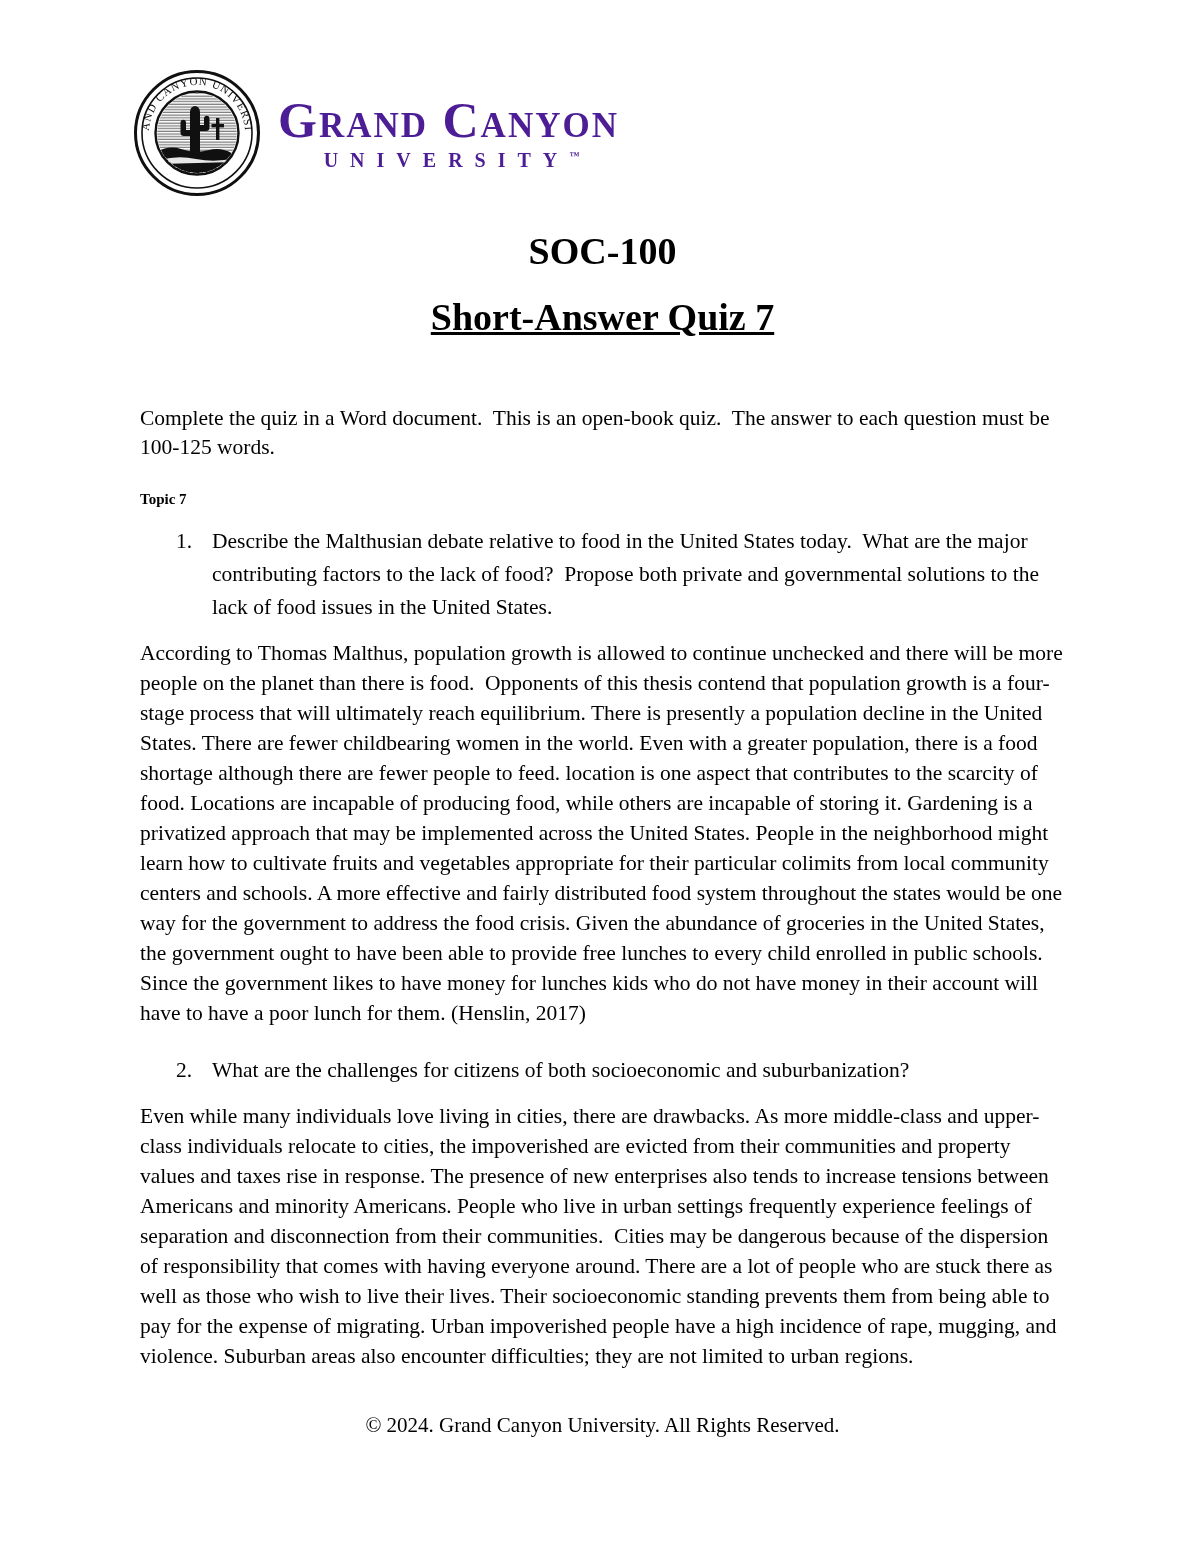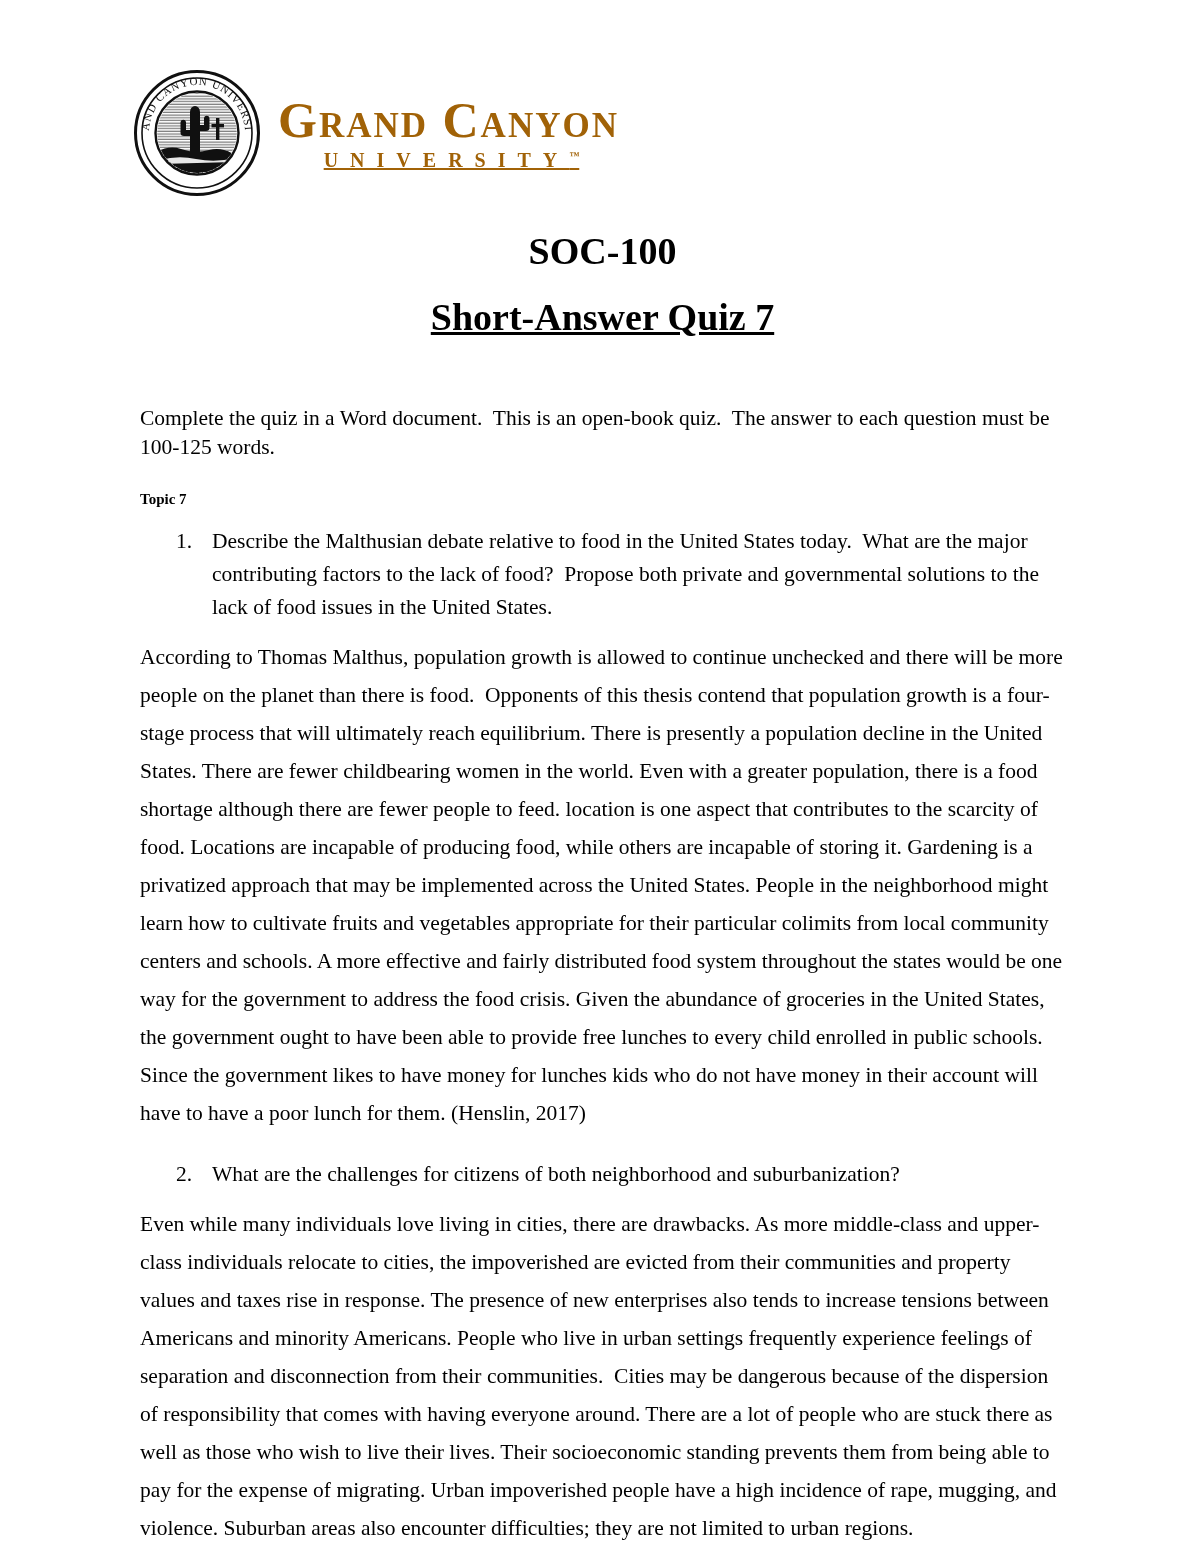--- a/index.html
+++ b/index.html
@@ -16,37 +16,36 @@
 
   
   .logo-row {
     display: flex;
     align-items: center;
     gap: 16px;
     margin-left: -8px;
     height: 130px;
   }
   .seal { width: 130px; height: 130px; flex: 0 0 auto; }
-  .wordmark { text-align: center; color: #a16207; }
+  .wordmark { text-align: center; color: #4c1d95; }
   .wordmark-main {
     font-variant: small-caps;
     font-weight: bold;
     font-size: 50px;
     letter-spacing: 2px;
     line-height: 1;
     white-space: nowrap;
   }
   .wordmark-sub {
     font-size: 20px;
     font-weight: bold;
     letter-spacing: 12px;
     margin-top: 4px;
     white-space: nowrap;
     text-indent: 6px;
-    text-decoration: underline;
   }
   .wordmark-sub sup { font-size: 10px; letter-spacing: 0; }
 
   
   .title-block { text-align: center; margin-top: 34px; }
   .course-code, .quiz-title {
     font-weight: bold;
     font-size: 38px;
     line-height: 1;
     margin: 0;
@@ -73,21 +72,21 @@
   }
   .q-num {
     flex: 0 0 36px;
     margin-left: 36px;
     text-align: left;
   }
   .q-text { flex: 1; white-space: pre-wrap; }
   .answer {
     margin: 13px 0 0 0;
     font-size: 21.5px;
-    line-height: 38px;
+    line-height: 30px;
     white-space: pre-wrap;
   }
   .question + .answer { margin-top: 14px; }
   .q2 { margin-top: 26px; }
 
   
   .footer {
     text-align: center;
     margin-top: 42px;
     font-size: 21px;
@@ -152,20 +151,20 @@
 
   <div class="question">
     <span class="q-num">1.</span>
     <span class="q-text">Describe the Malthusian debate relative to food in the United States today.  What are the major contributing factors to the lack of food?  Propose both private and governmental solutions to the lack of food issues in the United States.</span>
   </div>
 
   <p class="answer">According to Thomas Malthus, population growth is allowed to continue unchecked and there will be more people on the planet than there is food.  Opponents of this thesis contend that population growth is a four-stage process that will ultimately reach equilibrium. There is presently a population decline in the United States. There are fewer childbearing women in the world. Even with a greater population, there is a food shortage although there are fewer people to feed. location is one aspect that contributes to the scarcity of food. Locations are incapable of producing food, while others are incapable of storing it. Gardening is a privatized approach that may be implemented across the United States. People in the neighborhood might learn how to cultivate fruits and vegetables appropriate for their particular colimits from local community centers and schools. A more effective and fairly distributed food system throughout the states would be one way for the government to address the food crisis. Given the abundance of groceries in the United States, the government ought to have been able to provide free lunches to every child enrolled in public schools. Since the government likes to have money for lunches kids who do not have money in their account will have to have a poor lunch for them. (Henslin, 2017)</p>
 
   <div class="question q2">
     <span class="q-num">2.</span>
-    <span class="q-text">What are the challenges for citizens of both neighborhood and suburbanization?</span>
+    <span class="q-text">What are the challenges for citizens of both socioeconomic and suburbanization?</span>
   </div>
 
   <p class="answer">Even while many individuals love living in cities, there are drawbacks. As more middle-class and upper-class individuals relocate to cities, the impoverished are evicted from their communities and property values and taxes rise in response. The presence of new enterprises also tends to increase tensions between Americans and minority Americans. People who live in urban settings frequently experience feelings of separation and disconnection from their communities.  Cities may be dangerous because of the dispersion of responsibility that comes with having everyone around. There are a lot of people who are stuck there as well as those who wish to live their lives. Their socioeconomic standing prevents them from being able to pay for the expense of migrating. Urban impoverished people have a high incidence of rape, mugging, and violence. Suburban areas also encounter difficulties; they are not limited to urban regions.</p>
 
   <p class="footer">© 2024. Grand Canyon University. All Rights Reserved.</p>
 
 </div>
 
 </body></html>

